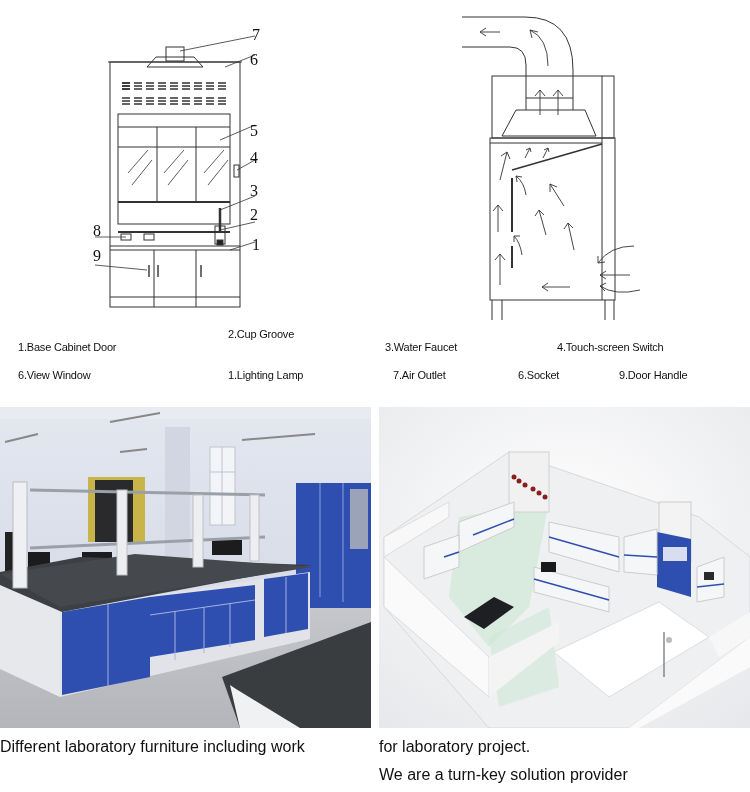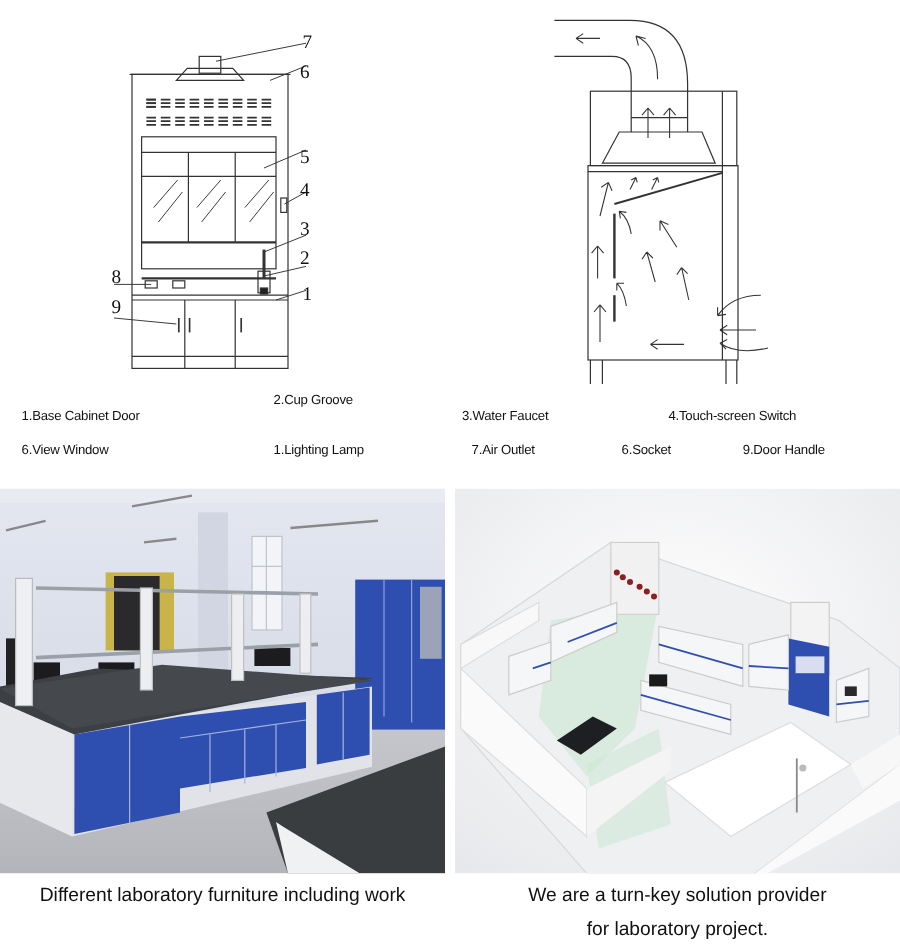--- a/index.html
+++ b/index.html
@@ -1,20 +1,20 @@
 <!DOCTYPE html>
 <html><head>
 <meta charset="utf-8">
 <style>
   html,body{margin:0;padding:0;background:#fff;}
   body{width:750px;height:792px;position:relative;overflow:hidden;font-family:"Liberation Sans",sans-serif;color:#111;}
   .diagram{position:absolute;}
   .legend-item{position:absolute;font-size:11px;white-space:nowrap;letter-spacing:-0.2px;}
   .photo{position:absolute;overflow:hidden;}
-  .caption{position:absolute;font-size:16px;text-align:center;line-height:28px;}
+  .caption{position:absolute;font-size:16px;line-height:28px;}
 </style>
 </head>
 <body>
 
 <svg class="diagram" style="left:80px;top:10px" width="200" height="300" viewBox="0 0 200 300" fill="none" stroke="#333" stroke-width="1">
 
   <rect x="30" y="52" width="130" height="245"></rect>
   <line x1="28" y1="52" x2="162" y2="52"></line>
 
   <rect x="86" y="37" width="18" height="14"></rect>
@@ -262,15 +262,15 @@
 
     <line x1="285" y1="225" x2="285" y2="270" stroke="#888" stroke-width="1.5"></line>
     <circle cx="290" cy="233" r="3" fill="#bbb"></circle>
   </svg>
 </div>
 
 <div class="caption" style="left:0;top:733px;width:371px;">
   <div>Different laboratory furniture including work</div>
 </div>
 <div class="caption" style="left:379px;top:733px;width:371px;">
+  <div>for laboratory project.</div>
   <div>We are a turn-key solution provider</div>
-  <div>for laboratory project.</div>
 </div>
 
 </body></html>

